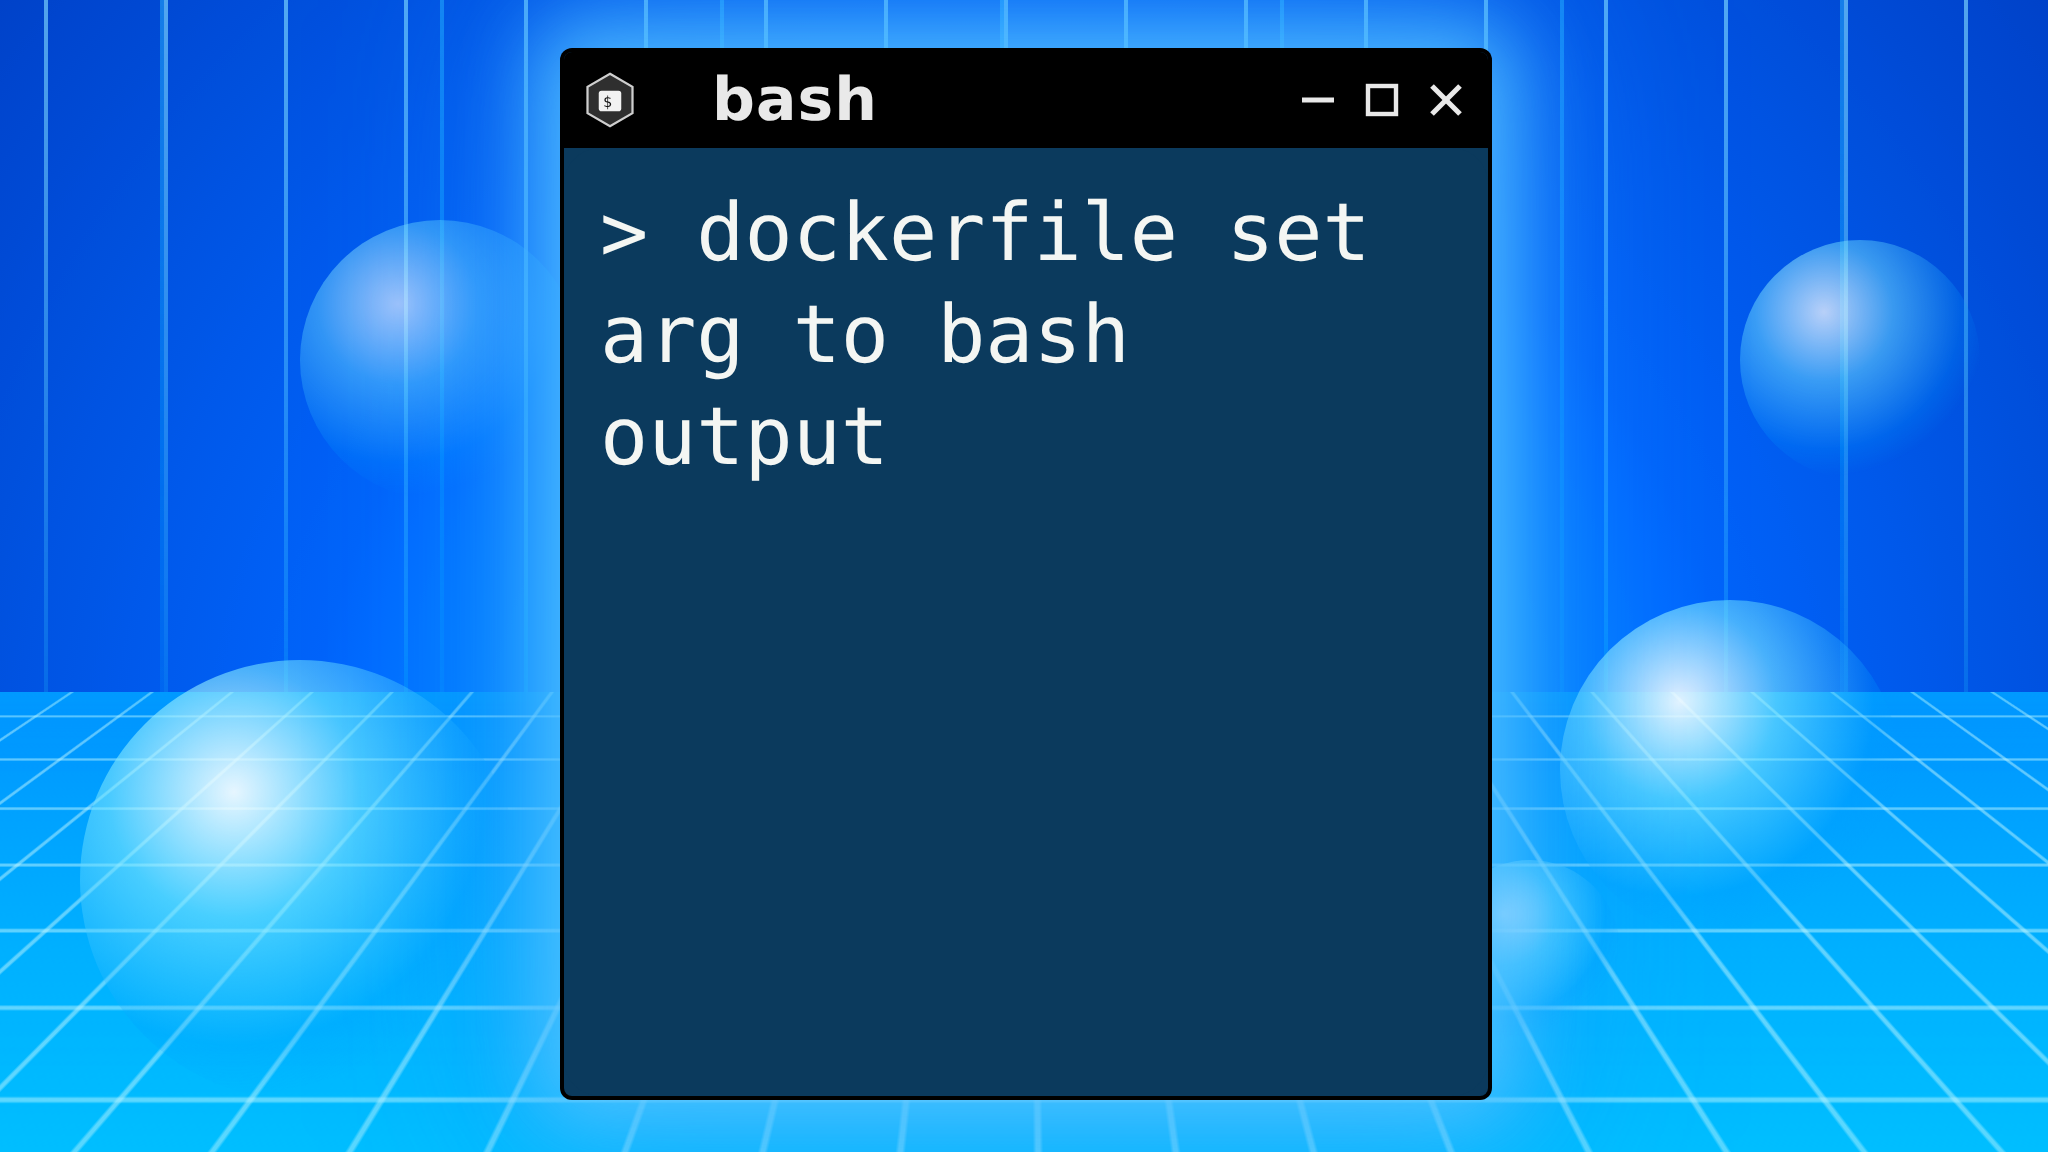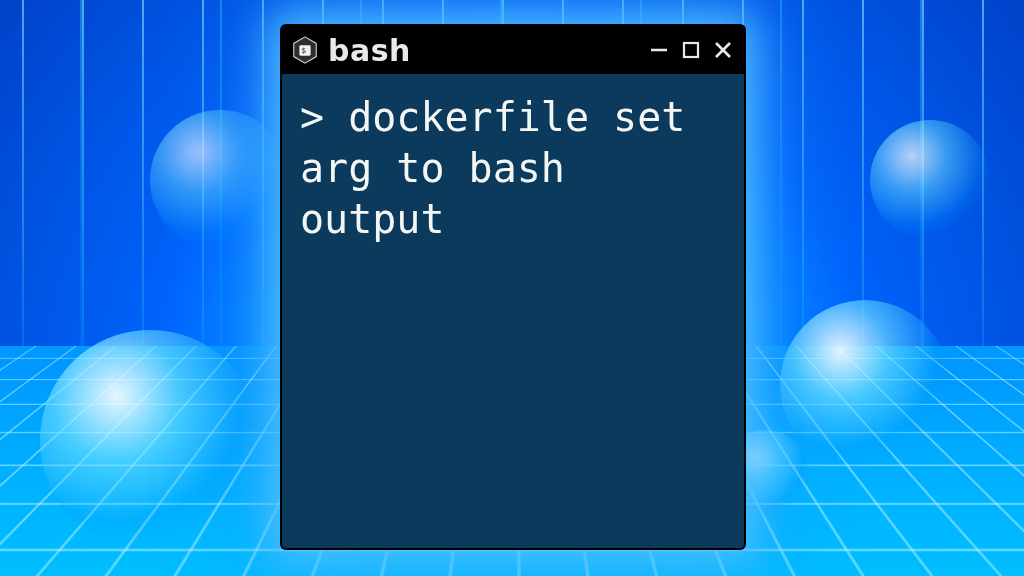--- a/index.html
+++ b/index.html
@@ -76,20 +76,21 @@
     width: 30px; height: 30px; flex: 0 0 auto;
     display: flex; align-items: center; justify-content: center;
   }
   .title {
     flex: 1 1 auto;
     color: #e9e9e9;
     font-family: "DejaVu Sans", "Liberation Sans", Arial, sans-serif;
     font-weight: 700;
     font-size: 30px;
     letter-spacing: 0.5px;
+    margin-left: 28px;
   }
   .win-controls {
     display: flex; align-items: center; gap: 10px;
     color: #e9e9e9;
   }
   .win-btn {
     width: 22px; height: 22px;
     display: flex; align-items: center; justify-content: center;
     cursor: pointer;
   }

